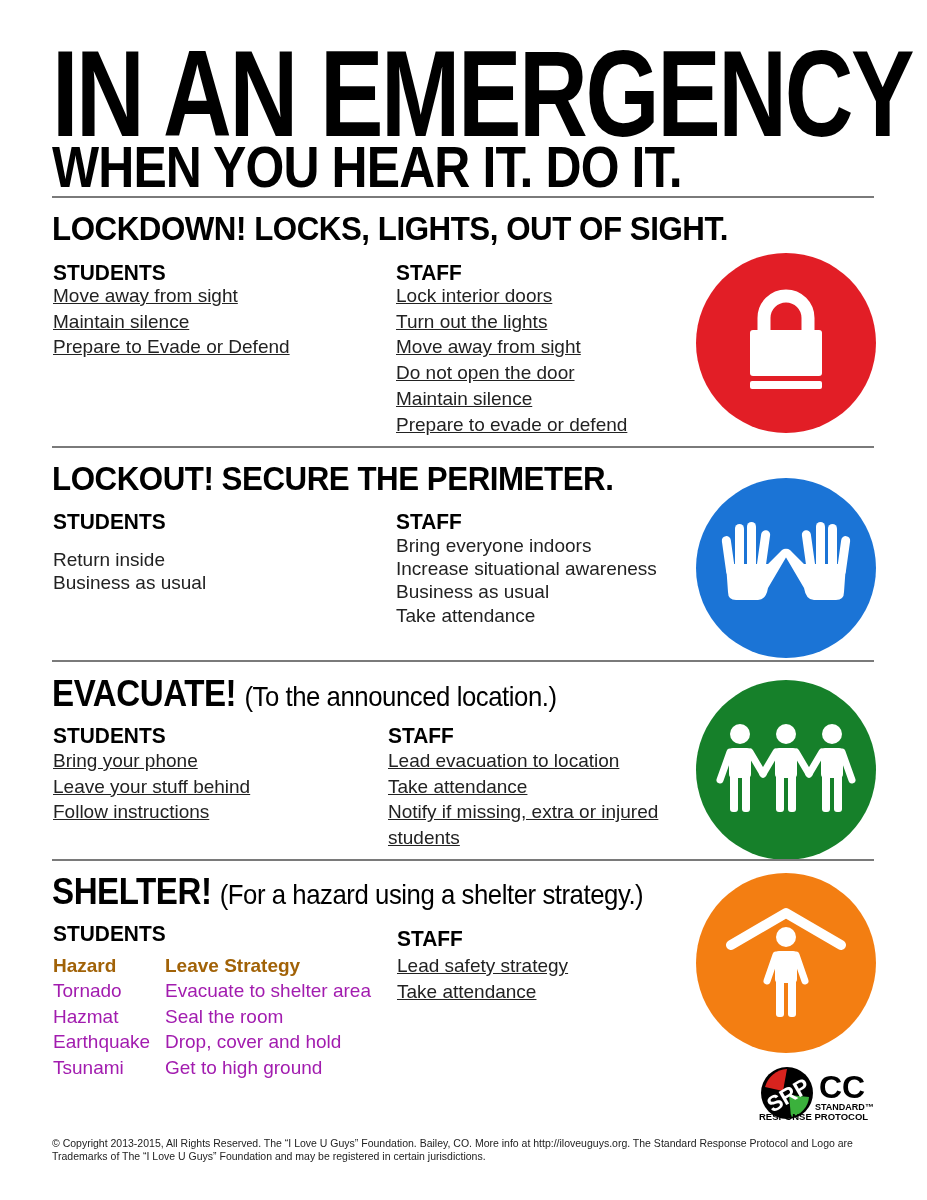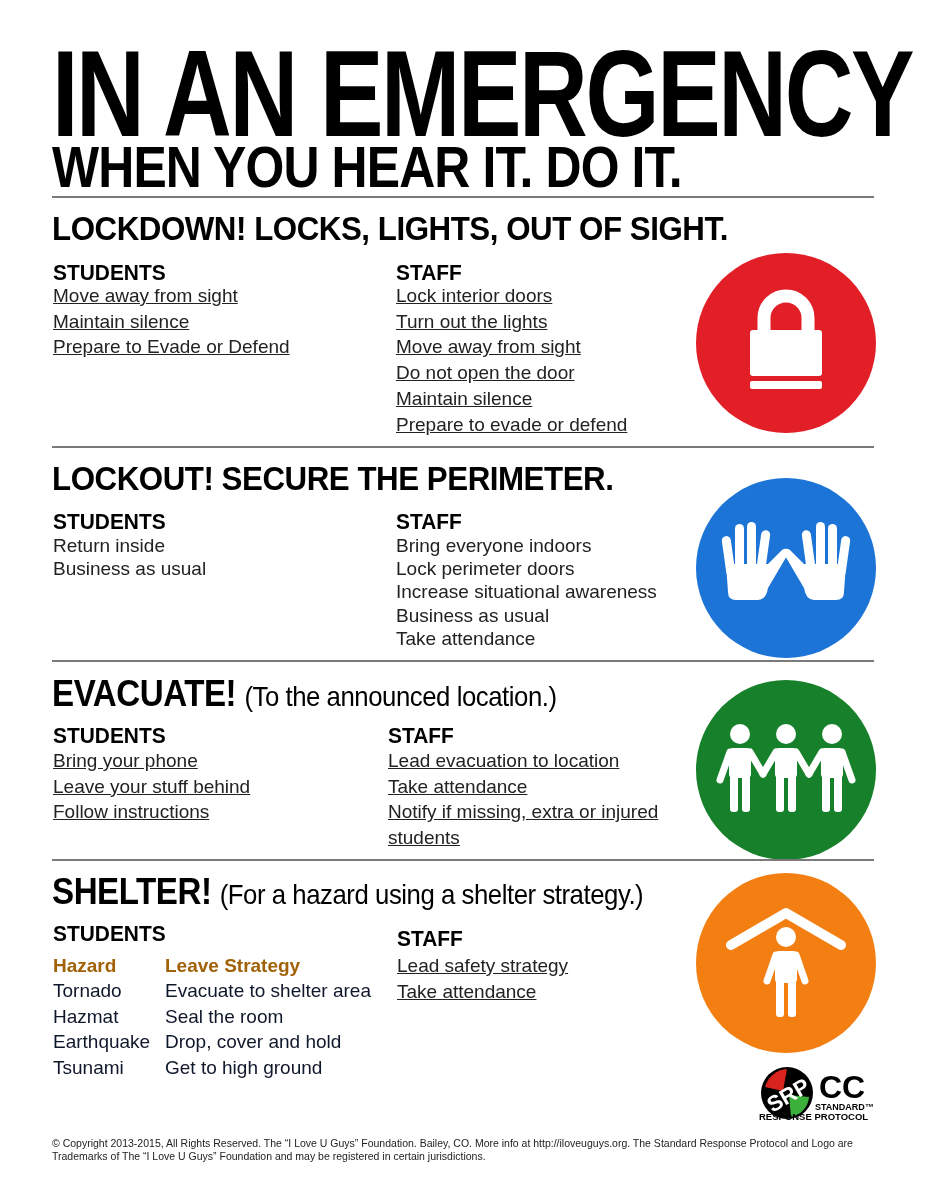--- a/index.html
+++ b/index.html
@@ -39,21 +39,21 @@
     .l23 li { line-height: 23.2px; }
 
     .icon-circle {
       position: absolute; width: 180px; height: 180px; border-radius: 50%;
       display: flex; align-items: center; justify-content: center;
     }
     .icon-circle svg { display: block; }
 
     .hz-table { position: absolute; border-collapse: collapse; }
     .hz-table th { text-align: left; font-weight: 700; font-size: 19px; color: #a16207; padding: 0 6px 0 0; line-height: 24px; }
-    .hz-table td { font-size: 19px; color: #0f172a; padding: 0 6px 0 0; line-height: 25.7px; white-space: nowrap; }
+    .hz-table td { font-size: 19px; color: #a21caf; padding: 0 6px 0 0; line-height: 25.7px; white-space: nowrap; }
 
     .logo { position: absolute; left: 757px; top: 1065px; width: 120px; height: 66px; }
     .logo-cc { position: absolute; left: 62px; top: 8px; font-weight: 700; font-size: 32px; line-height: 28px; color: #000; }
     .logo-std { position: absolute; left: 58px; top: 37px; font-weight: 700; font-size: 9px; line-height: 10px; color: #000; }
     .logo-rp { position: absolute; left: 2px; top: 47px; font-weight: 700; font-size: 9.5px; line-height: 10px; color: #000; white-space: nowrap; }
 
     .footer {
       position: absolute; left: 52px; top: 1137px; width: 830px;
       font-size: 10.5px; line-height: 13px; color: #222;
     }
@@ -88,28 +88,27 @@
       <rect x="14" y="42" width="72" height="46" rx="3" fill="#fff"></rect>
       <rect x="14" y="93" width="72" height="8" rx="2" fill="#fff"></rect>
     </svg>
   </div>
 </section>
 <div class="divider" style="top:446px"></div>
 
 <section>
   <div class="sec-title" style="top:458px">LOCKOUT! SECURE THE PERIMETER.</div>
   <div class="col-head" style="left:53px; top:510px">STUDENTS</div>
-  <ul class="list l23" style="left:53px; top:534px">
+  <ul class="list l23" style="left:53px; top:548px">
     <li>Return inside</li>
     <li>Business as usual</li>
   </ul>
   <div class="col-head" style="left:396px; top:510px">STAFF</div>
   <ul class="list l23" style="left:396px; top:534px">
     <li>Bring everyone indoors</li>
-    <li>Lock perimeter doors</li>
     <li>Increase situational awareness</li>
     <li>Business as usual</li>
     <li>Take attendance</li>
   </ul>
   <div class="icon-circle" style="left:696px; top:478px; background:#1b74d6">
     <svg width="140" height="100" viewBox="0 0 140 100">
       <g fill="#fff">
 
         <rect x="8" y="18" width="9" height="40" rx="4.5" transform="rotate(-8 12 38)"></rect>
         <rect x="19" y="6" width="9" height="46" rx="4.5"></rect>

